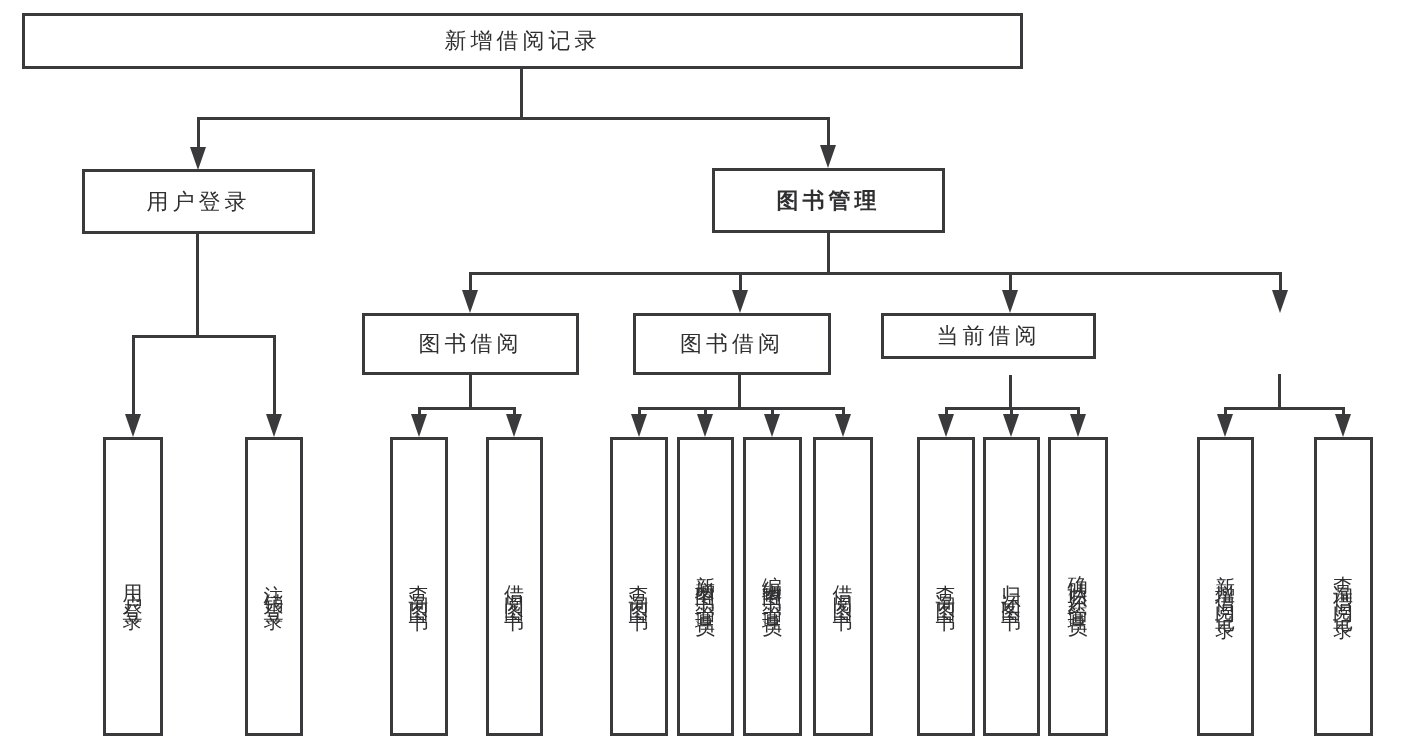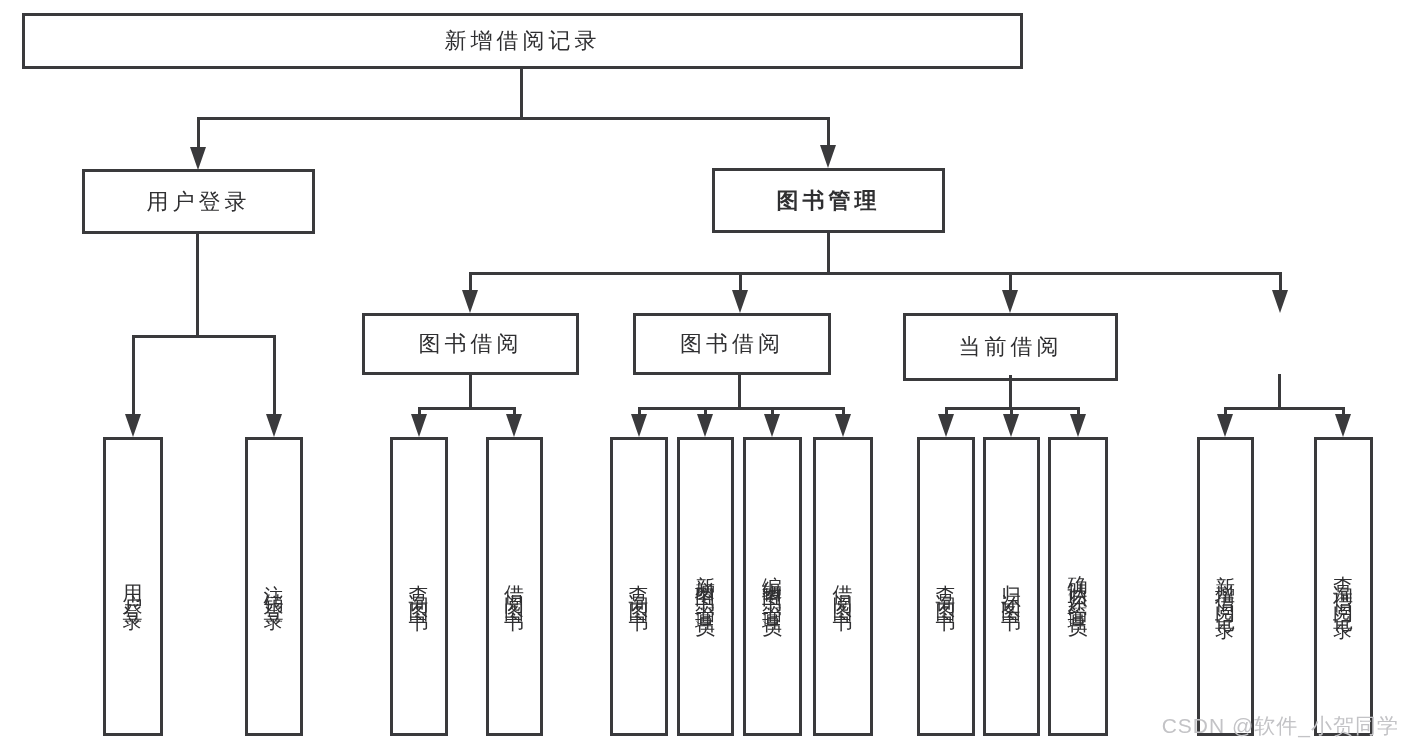--- a/index.html
+++ b/index.html
@@ -70,21 +70,21 @@
   <div class="node hnode" style="left:712px;top:168px;width:233px;height:65px;font-weight:bold;">
     <span>图书管理</span>
   </div>
 
   <div class="node hnode" style="left:362px;top:313px;width:217px;height:62px;">
     <span>图书借阅</span>
   </div>
   <div class="node hnode" style="left:633px;top:313px;width:198px;height:62px;">
     <span>图书借阅</span>
   </div>
-  <div class="node hnode" style="left:903px;top:313px;width:215px;height:68px;">
+  <div class="node hnode" style="left:881px;top:313px;width:215px;height:46px;">
     <span>当前借阅</span>
   </div>
 
   <div class="node leaf" style="left:103px;top:437px;width:60px;height:299px;">
     <span class="vtext">用户登录</span>
   </div>
   <div class="node leaf" style="left:245px;top:437px;width:58px;height:299px;">
     <span class="vtext">注销登录</span>
   </div>
 
@@ -158,15 +158,14 @@
   <div class="hline" style="left:945px;top:407px;width:133px;"></div>
   <div class="arrow" style="left:937px;top:407px;height:30px;"></div>
   <div class="arrow" style="left:1002px;top:407px;height:30px;"></div>
   <div class="arrow" style="left:1069px;top:407px;height:30px;"></div>
 
   <div class="vline" style="left:1278px;top:374px;height:36px;"></div>
   <div class="hline" style="left:1224px;top:407px;width:120px;"></div>
   <div class="arrow" style="left:1216px;top:407px;height:30px;"></div>
   <div class="arrow" style="left:1334px;top:407px;height:30px;"></div>
 
-  <div class="watermark">CSDN @软件_小贺同学</div>
 
 </div>
 
 </body></html>

